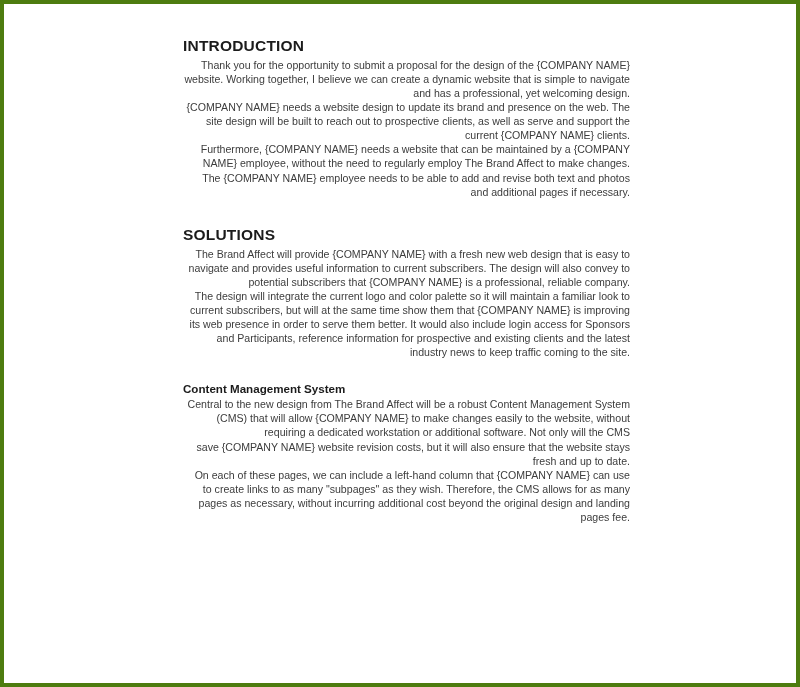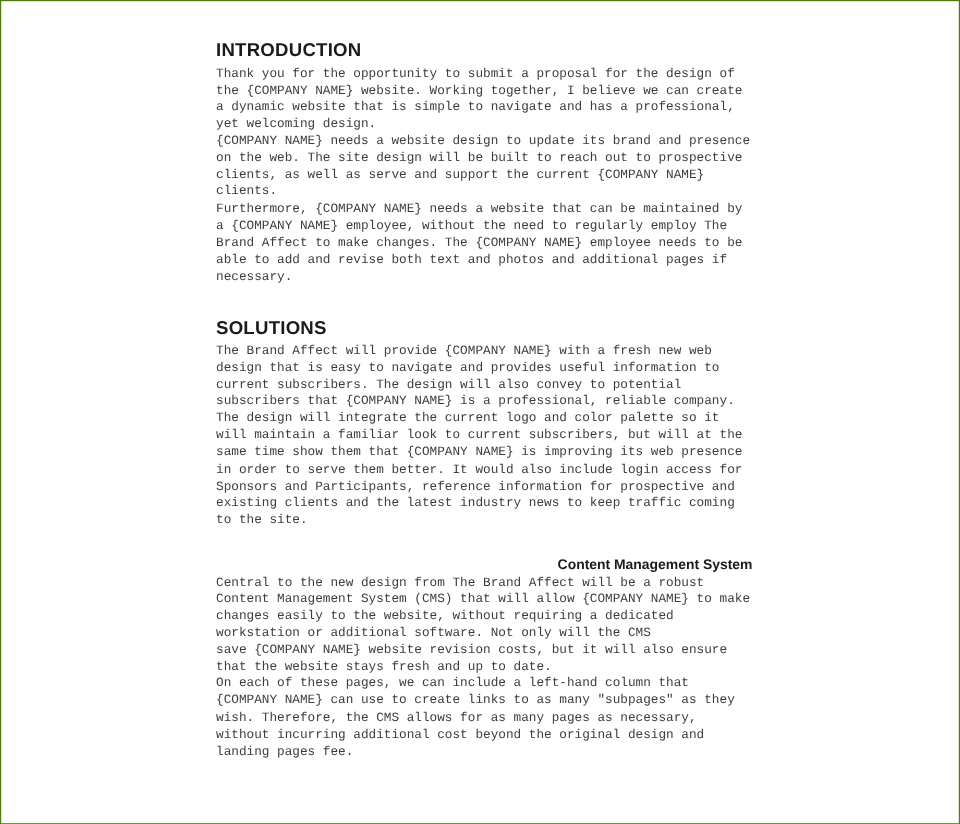--- a/index.html
+++ b/index.html
@@ -6,21 +6,21 @@
     margin: 0;
     padding: 0;
     background: #ffffff;
   }
   .page {
     position: relative;
     width: 800px;
     height: 687px;
     box-sizing: border-box;
     background: #ffffff;
-    border: 1px solid #4d7c0f;
+    border: 4px solid #4d7c0f;
     overflow: hidden;
     font-family: "Liberation Sans", sans-serif;
   }
   .content {
     position: absolute;
     left: 179px;
     top: 33px;
     width: 447px;
   }
   .section-heading {
@@ -34,31 +34,31 @@
   }
   .sub-heading {
     font-family: "Liberation Sans", sans-serif;
     font-weight: bold;
     font-size: 11.6px;
     color: #1b1b1b;
     margin: 0 0 1px 0;
     line-height: 1.2;
   }
   p.body-text {
-    font-family: Liberation Mono, monospace;
+    font-family: Liberation Sans, sans-serif;
     font-size: 10.6px;
     line-height: 14.1px;
     color: #3c3c3c;
     margin: 0;
-    text-align: left;
+    text-align: right;
     white-space: pre-line;
   }
   .gap-para { margin-top: 14px; }
   .gap-section { margin-top: 27px; }
-  .gap-sub { margin-top: 23px; text-align: right; }
+  .gap-sub { margin-top: 23px; }
   .italic { font-style: italic; }
 </style>
 </head>
 <body>
 
 <div class="page">
   <div class="content">
 
     <h1 class="section-heading">INTRODUCTION</h1>
     <p class="body-text">Thank you for the opportunity to submit a proposal for the design of the {COMPANY NAME} website.  Working together, I believe we can create a dynamic website that is simple to navigate and has a professional, yet welcoming design.</p>

